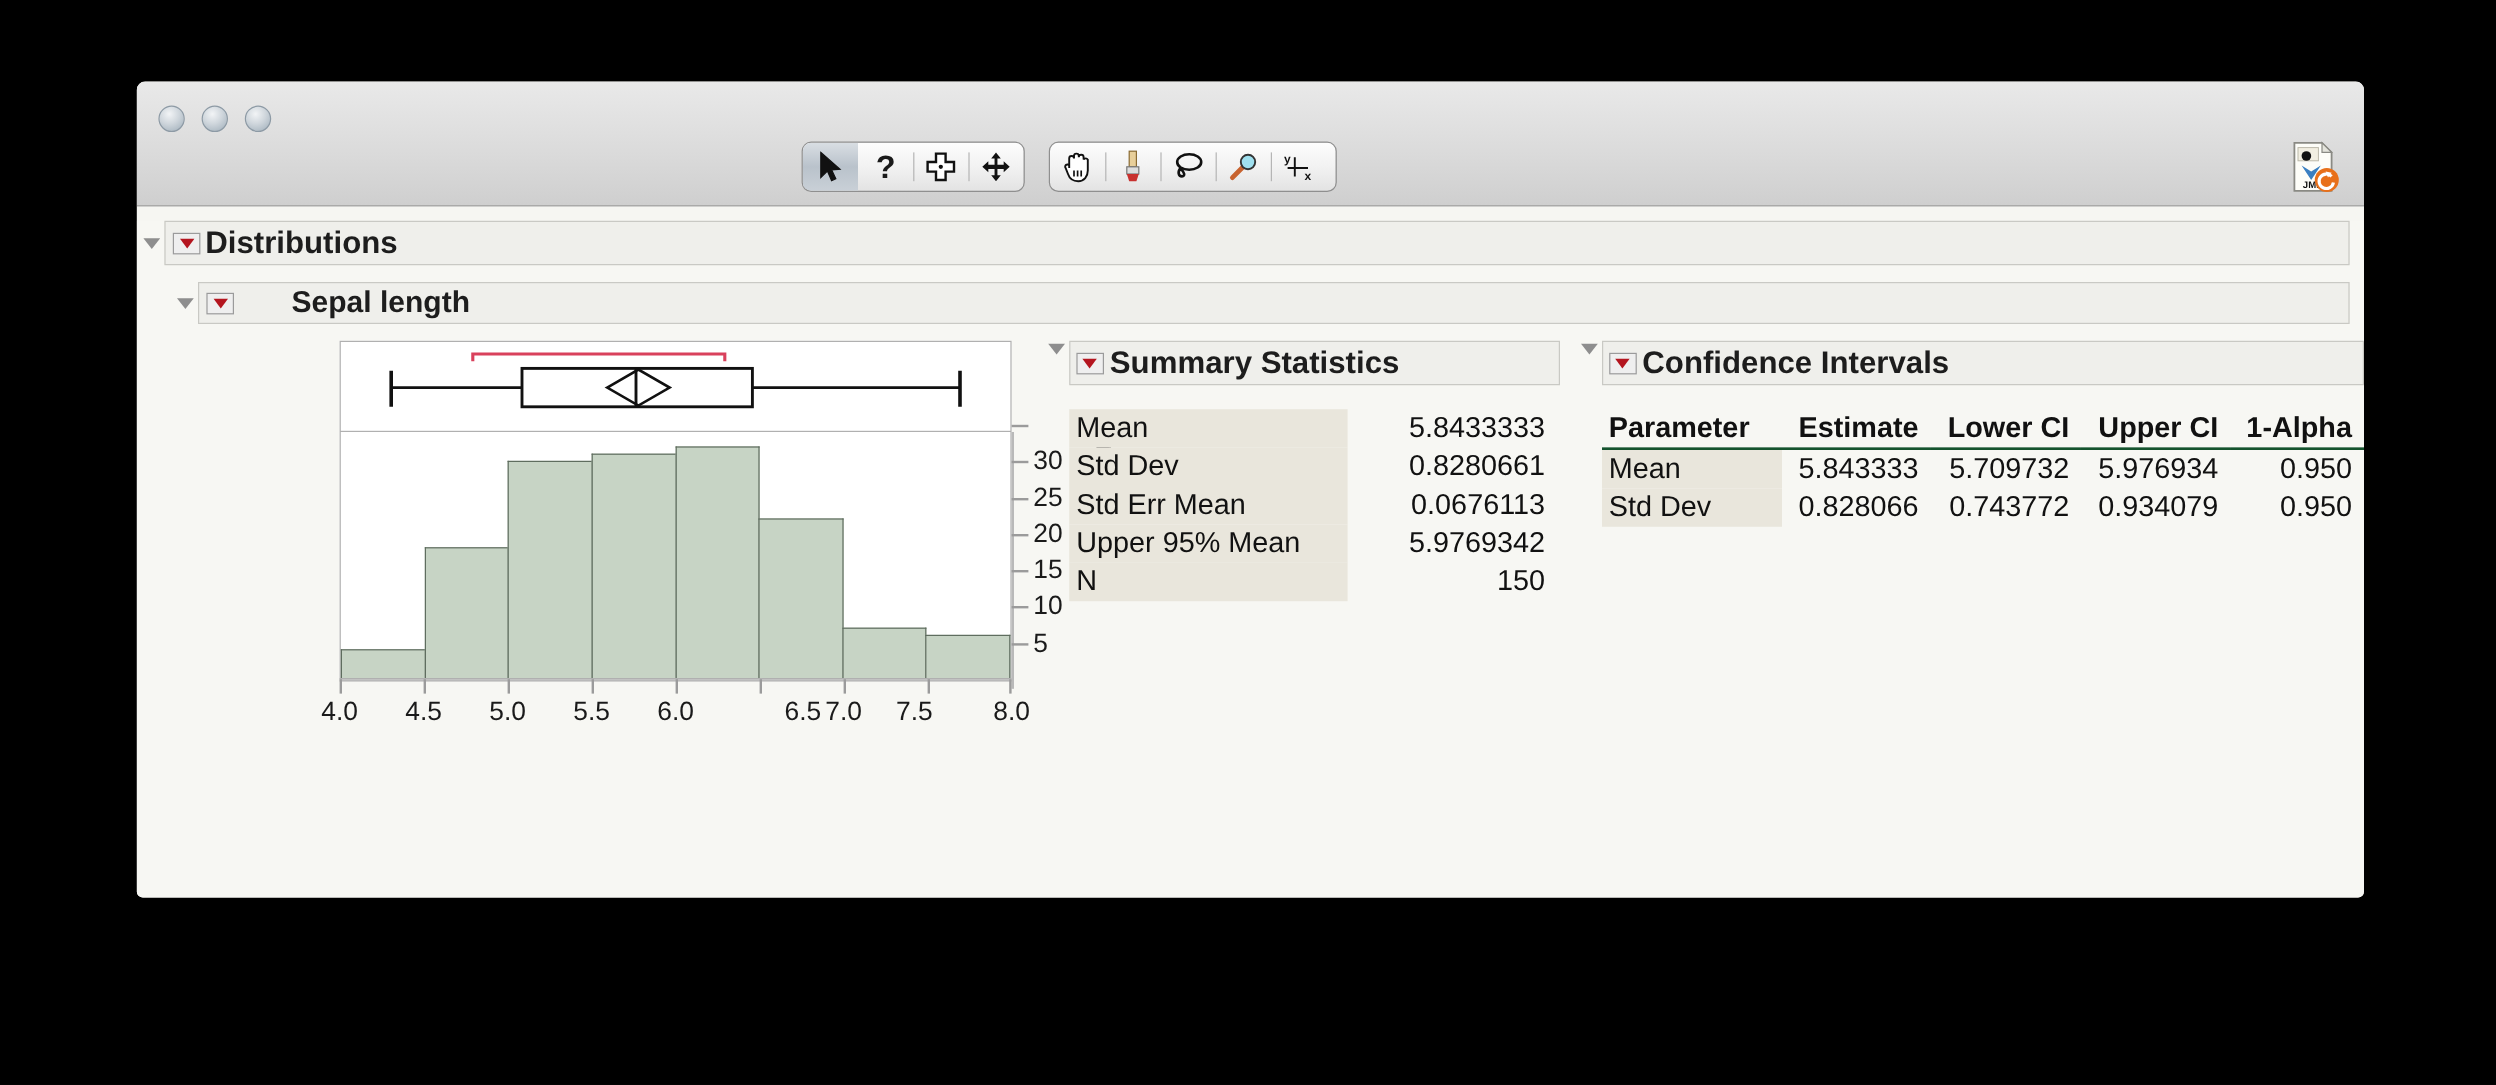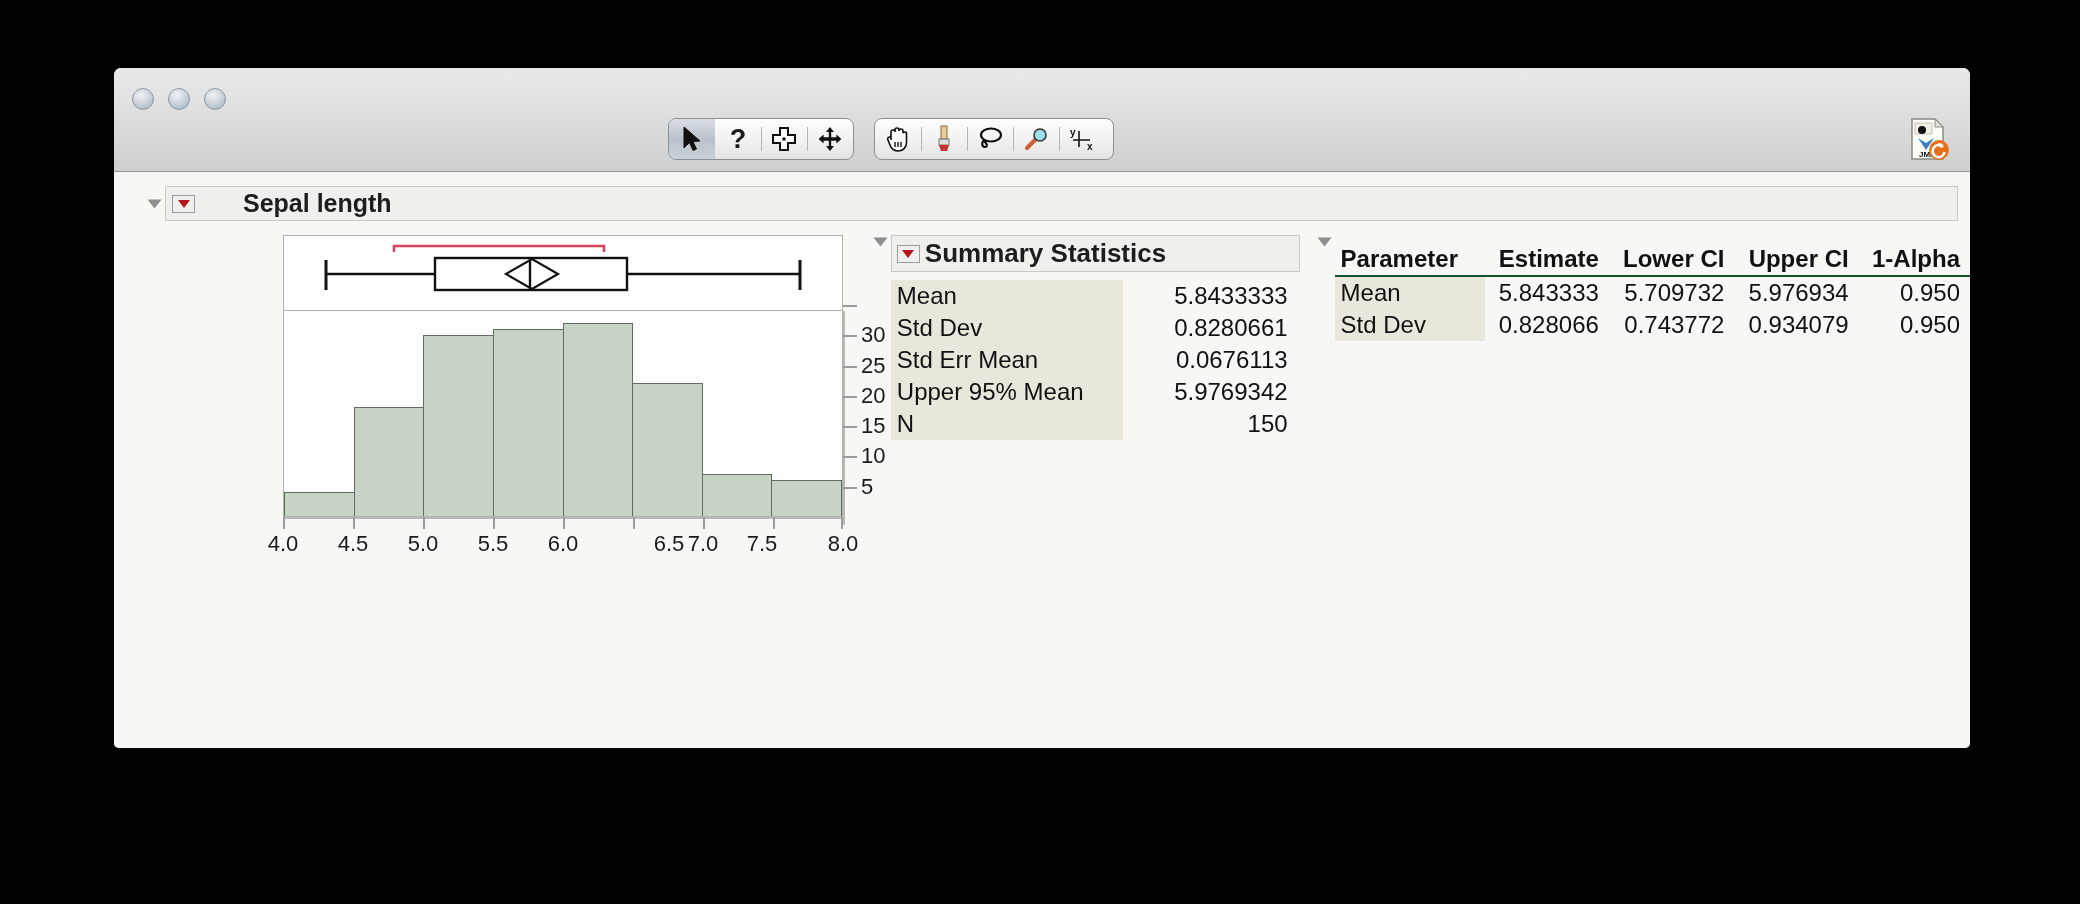--- a/index.html
+++ b/index.html
@@ -259,21 +259,21 @@
     border: 1px solid #c9c9c4;
     display: flex;
     align-items: center;
     gap: 5px;
     padding: 2px 5px;
   }
   .stats-table {
     border-collapse: collapse;
     font-size: 24px;
     color: #111;
-    margin-top: 8px;
+    margin-top: 20px;
     width: 100%;
   }
   .stats-table td { padding: 2px 6px; white-space: nowrap; }
   #summary-table td.lbl { background: #e9e6dc; width: 232px; }
   #summary-table td.val { text-align: right; padding-right: 12px; }
 
   #ci-table { width: 100%; }
   #ci-table th {
     font-size: 24px;
     font-weight: bold;
@@ -367,20 +367,27 @@
           <text x="15" y="41" font-size="8" font-family="Liberation Sans" font-weight="bold" fill="#111">JMP</text>
           <circle cx="35" cy="34" r="10" fill="#e8701a"></circle>
           <path d="M39 31 a6 6 0 1 0 1.5 5" fill="none" stroke="#fff" stroke-width="2.6"></path>
           <path d="M34 27 l5 1 l-3 4 Z" fill="#fff"></path>
         </svg>
       </div>
     </div>
 
     <div id="content">
 
+      <div class="outline-row" id="dist-row">
+        <span class="disclosure"></span>
+        <div class="section-bar">
+          <span class="redbtn"></span>
+          <span class="section-title">Distributions</span>
+        </div>
+      </div>
 
       <div class="outline-row" id="sepal-row">
         <span class="disclosure"></span>
         <div class="section-bar">
           <span class="redbtn"></span>
           <span class="section-title small">Sepal length</span>
         </div>
       </div>
 
       <div id="panels">
@@ -488,20 +495,24 @@
                     <td class="val">150</td>
                   </tr>
                 </tbody>
             </table>
           </div>
         </div>
 
         <div class="panel" id="ci-panel">
           <span class="disclosure"></span>
           <div class="panel-body">
+            <div class="panel-header">
+              <span class="redbtn"></span>
+              <span class="section-title">Confidence Intervals</span>
+            </div>
             <table class="stats-table" id="ci-table">
               <thead>
                   <tr>
                     <th class="first">Parameter</th>
                     <th>Estimate</th>
                     <th>Lower CI</th>
                     <th>Upper CI</th>
                     <th>1-Alpha</th>
                   </tr>
                 </thead>

